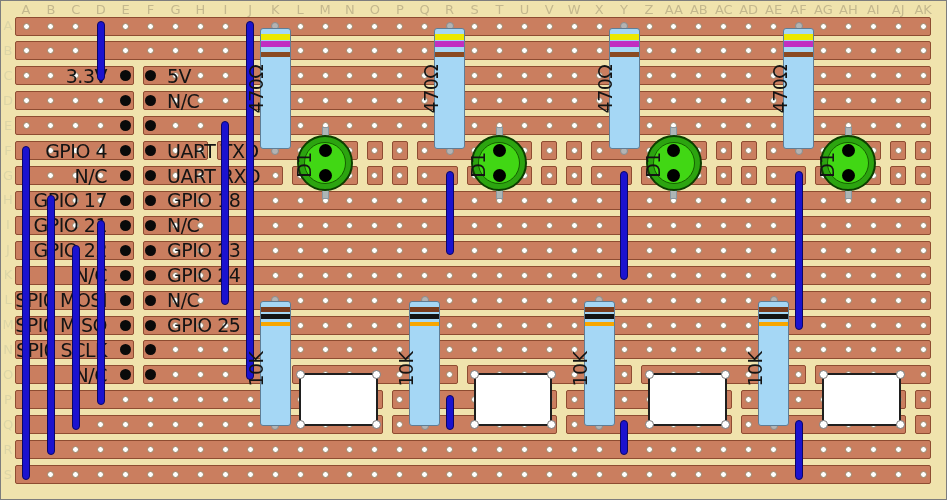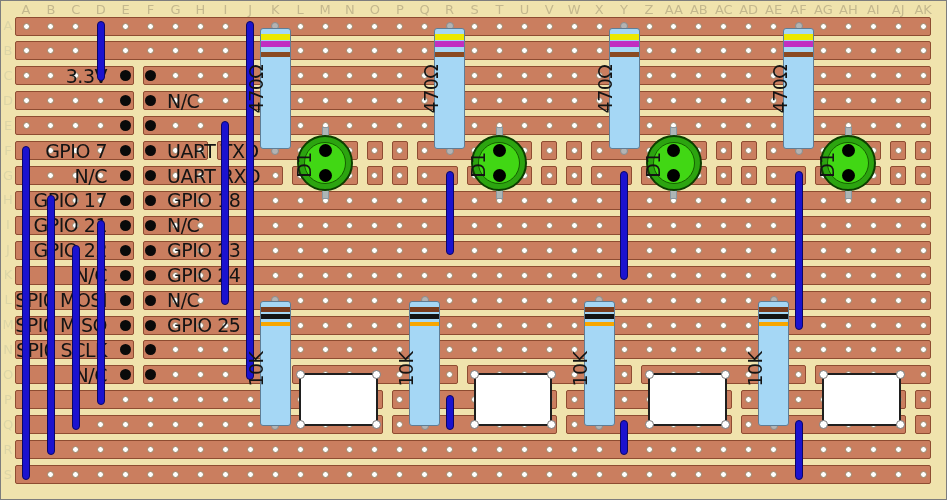--- a/index.html
+++ b/index.html
@@ -854,22 +854,23 @@
     <div class="abs hole" style="left: 719.26px; top: 470.06px;"></div>
     <div class="abs hole" style="left: 744.18px; top: 470.06px;"></div>
     <div class="abs hole" style="left: 769.1px; top: 470.06px;"></div>
     <div class="abs hole" style="left: 794.02px; top: 470.06px;"></div>
     <div class="abs hole" style="left: 818.94px; top: 470.06px;"></div>
     <div class="abs hole" style="left: 843.86px; top: 470.06px;"></div>
     <div class="abs hole" style="left: 868.78px; top: 470.06px;"></div>
     <div class="abs hole" style="left: 893.7px; top: 470.06px;"></div>
     <div class="abs hole" style="left: 918.62px; top: 470.06px;"></div>
     <div class="abs hlabel" style="left: 12px; top: 63.84px; width: 94px; text-align: right;">3.3V</div>
+    <div class="abs hlabel" style="left: 166px; top: 63.84px; width: 220px; text-align: left;">5V</div>
     <div class="abs hlabel" style="left: 166px; top: 88.76px; width: 220px; text-align: left;">N/C</div>
-    <div class="abs hlabel" style="left: 12px; top: 138.6px; width: 94px; text-align: right;">GPIO 7</div>
+    <div class="abs hlabel" style="left: 12px; top: 138.6px; width: 94px; text-align: right;">GPIO 4</div>
     <div class="abs hlabel" style="left: 166px; top: 138.6px; width: 220px; text-align: left;">UART TXD</div>
     <div class="abs hlabel" style="left: 12px; top: 163.52px; width: 94px; text-align: right;">N/C</div>
     <div class="abs hlabel" style="left: 166px; top: 163.52px; width: 220px; text-align: left;">UART RXD</div>
     <div class="abs hlabel" style="left: 12px; top: 188.44px; width: 94px; text-align: right;">GPIO 17</div>
     <div class="abs hlabel" style="left: 166px; top: 188.44px; width: 220px; text-align: left;">GPIO 18</div>
     <div class="abs hlabel" style="left: 12px; top: 213.36px; width: 94px; text-align: right;">GPIO 21</div>
     <div class="abs hlabel" style="left: 166px; top: 213.36px; width: 220px; text-align: left;">N/C</div>
     <div class="abs hlabel" style="left: 12px; top: 238.28px; width: 94px; text-align: right;">GPIO 22</div>
     <div class="abs hlabel" style="left: 166px; top: 238.28px; width: 220px; text-align: left;">GPIO 23</div>
     <div class="abs hlabel" style="left: 12px; top: 263.2px; width: 94px; text-align: right;">N/C</div>

